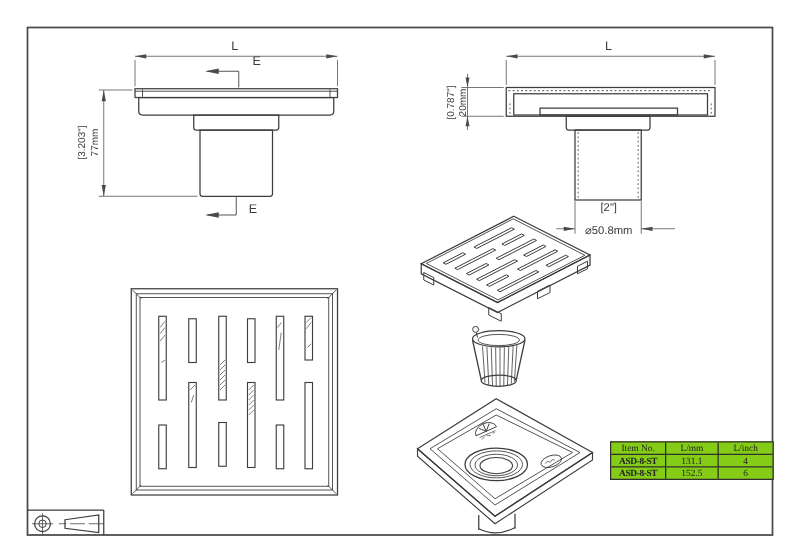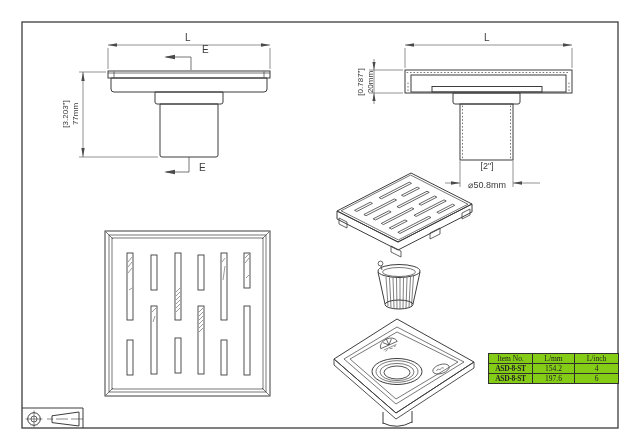--- a/index.html
+++ b/index.html
@@ -263,21 +263,21 @@
   <span class="rot" style="left:371px;top:82px;">20mm</span>
   <span class="lbl mid ctr" style="left:487px;top:166px;position:absolute;">[2"]</span>
   <span class="lbl mid ctr" style="left:487px;top:185px;position:absolute;">⌀50.8mm</span>
 
   <div class="spec-table">
     <div class="cell">Item No.</div>
     <div class="cell">L/mm</div>
     <div class="cell">L/inch</div>
 
     <div class="cell item">ASD-8-ST</div>
-    <div class="cell">154.2</div>
+    <div class="cell">131.1</div>
     <div class="cell">4</div>
 
     <div class="cell item last-row">ASD-8-ST</div>
-    <div class="cell last-row">197.6</div>
+    <div class="cell last-row">152.5</div>
     <div class="cell last-row">6</div>
   </div>
 
 </div>
 
 </body></html>

